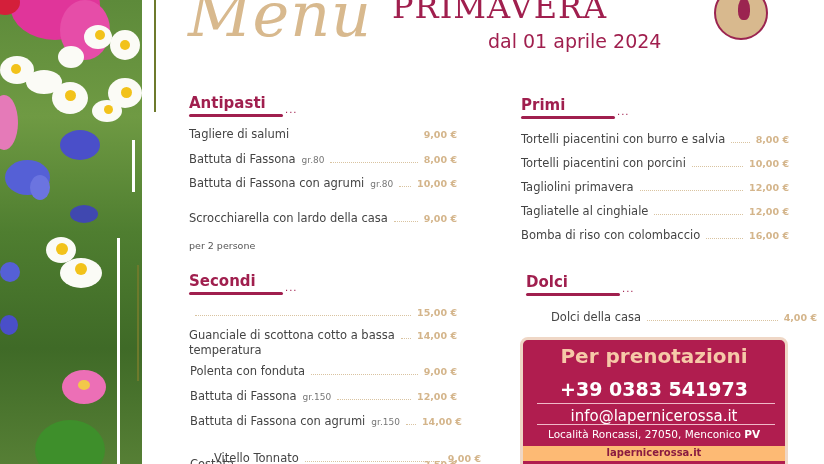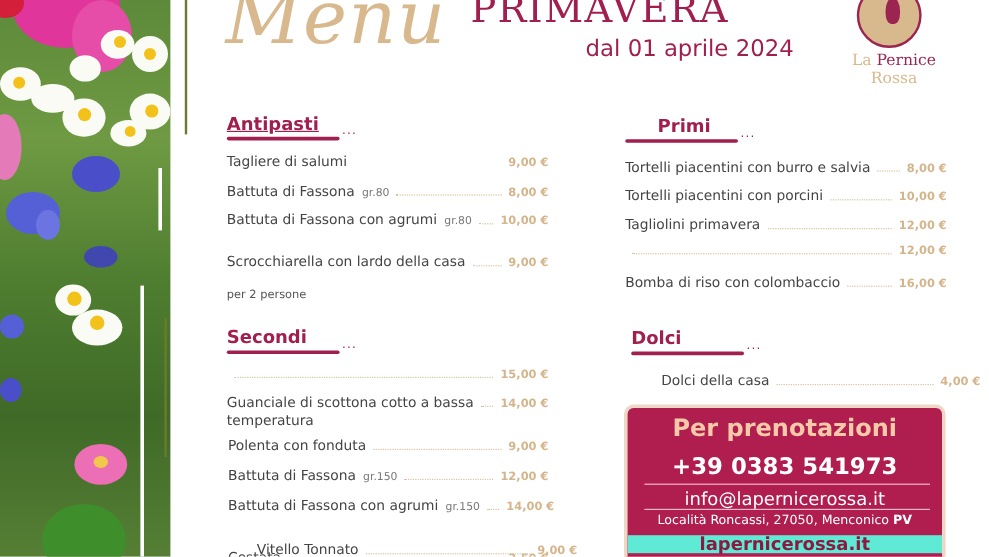--- a/index.html
+++ b/index.html
@@ -46,22 +46,22 @@
   .contact { position:absolute; left:520px; top:337px; width:268px; height:140px; background:#b01d4f;
     border:3px solid #efd7c6; border-radius:8px; overflow:hidden; }
   .contact .title { position:absolute; left:0; top:4px; width:100%; text-align:center; color:#f6c9a8;
     font-weight:bold; font-size:20px; }
   .contact .phone { position:absolute; left:0; top:38px; width:100%; text-align:center; color:#ffffff;
     font-weight:bold; font-size:19px; }
   .contact .sep { position:absolute; left:14px; width:238px; height:1px; background:#f0b9c8; }
   .contact .email { position:absolute; left:0; top:67px; width:100%; text-align:center; color:#ffffff; font-size:15px; }
   .contact .addr { position:absolute; left:0; top:88px; width:100%; text-align:center; color:#ffffff; font-size:10.5px; }
   .contact .addr b { font-weight:bold; }
-  .contact .site { position:absolute; left:0; top:106px; width:100%; height:15px; background:#5eead4; text-align:center;
-    color:#8a1a40; font-weight:bold; font-size:15px; line-height:14px; }
+  .contact .site { position:absolute; left:0; top:106px; width:100%; height:15px; background:#fdba74; text-align:center;
+    color:#8a1a40; font-weight:bold; font-size:10px; line-height:14px; }
 </style>
 </head>
 <body>
 
 <div class="flowers">
   <div class="blob" style="left:10px;top:-30px;width:90px;height:70px;background:#e0359a;"></div>
   <div class="blob" style="left:-10px;top:-10px;width:30px;height:25px;background:#d41f3a;"></div>
   <div class="blob" style="left:60px;top:0;width:50px;height:60px;background:#e64da8;"></div>
   <div class="blob petal-w" style="left:110px;top:30px;width:30px;height:30px;"></div>
   <div class="center" style="left:120px;top:40px;width:10px;height:10px;"></div>
@@ -97,24 +97,23 @@
 <div class="deco-white" style="left:117px;top:238px;height:226px;"></div>
 <div class="deco-line" style="left:137px;top:265px;height:116px;"></div>
 
 <div class="menu-title">Menù</div>
 <div class="season">PRIMAVERA</div>
 <div class="date">dal 01 aprile 2024</div>
 <div class="logo">
   <div class="logo-circle">
     <div class="logo-bird"></div>
   </div>
-  <div class="logo-text"><span class="a">La </span><span class="b">Pernice</span><span class="a"> Rossa</span></div>
-</div>
-
-<div class="section-head" style="left:189px;top:94px;text-decoration:underline;">Antipasti</div>
+</div>
+
+<div class="section-head" style="left:189px;top:94px;">Antipasti</div>
 <div class="underline" style="left:189px;top:114px;width:94px;"></div>
 
 <div class="item" style="left:189px;top:127px;width:268px;">
   <span class="name">Tagliere di salumi</span>
     <span class="nodots"></span>
   <span class="price">9,00 €</span>
 </div>
 <div class="item" style="left:189px;top:152px;width:268px;">
   <span class="name">Battuta di Fassona</span>
   <span class="gr">gr.80</span>
@@ -127,39 +126,40 @@
   <span class="dots"></span>
   <span class="price">10,00 €</span>
 </div>
 <div class="item" style="left:189px;top:211px;width:268px;">
   <span class="name">Scrocchiarella con lardo della casa</span>
   <span class="dots"></span>
   <span class="price">9,00 €</span>
 </div>
 <div class="sub" style="left:189px;top:214px;margin-top:26px;">per 2 persone</div>
 
-<div class="section-head" style="left:548px;top:96px;">Primi</div>
+<div class="section-head" style="left:521px;top:96px;">Primi</div>
 <div class="underline" style="left:521px;top:116px;width:94px;"></div>
 
 <div class="item" style="left:521px;top:132px;width:268px;">
   <span class="name">Tortelli piacentini con burro e salvia</span>
   <span class="dots"></span>
   <span class="price">8,00 €</span>
 </div>
 <div class="item" style="left:521px;top:156px;width:268px;">
   <span class="name">Tortelli piacentini con porcini</span>
   <span class="dots"></span>
   <span class="price">10,00 €</span>
 </div>
 <div class="item" style="left:521px;top:180px;width:268px;">
   <span class="name">Tagliolini primavera</span>
   <span class="dots"></span>
   <span class="price">12,00 €</span>
 </div>
 <div class="item" style="left:521px;top:204px;width:268px;">
+  <span class="name">Tagliatelle al cinghiale</span>
   <span class="dots"></span>
   <span class="price">12,00 €</span>
 </div>
 <div class="item" style="left:521px;top:228px;width:268px;">
   <span class="name">Bomba di riso con colombaccio</span>
   <span class="dots"></span>
   <span class="price">16,00 €</span>
 </div>
 
 <div class="section-head" style="left:189px;top:272px;">Secondi</div>

